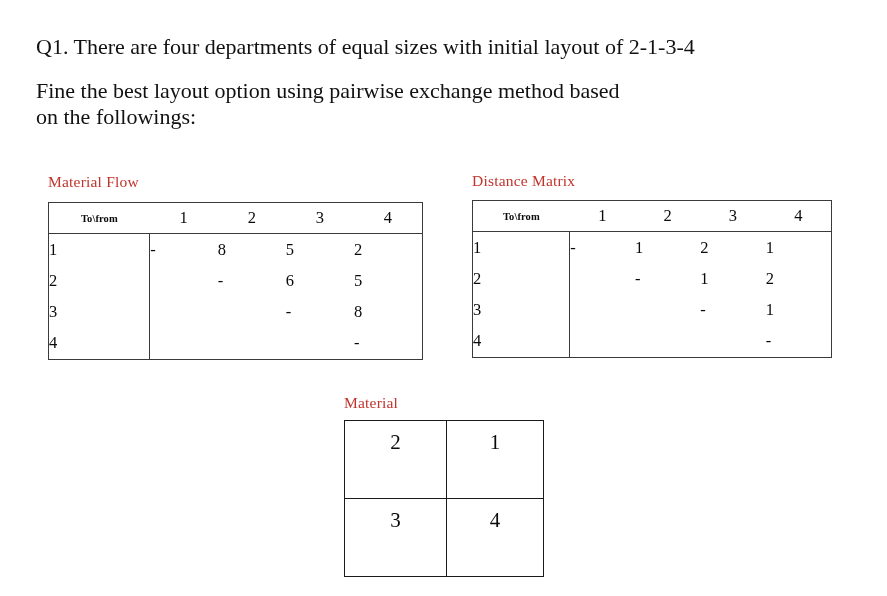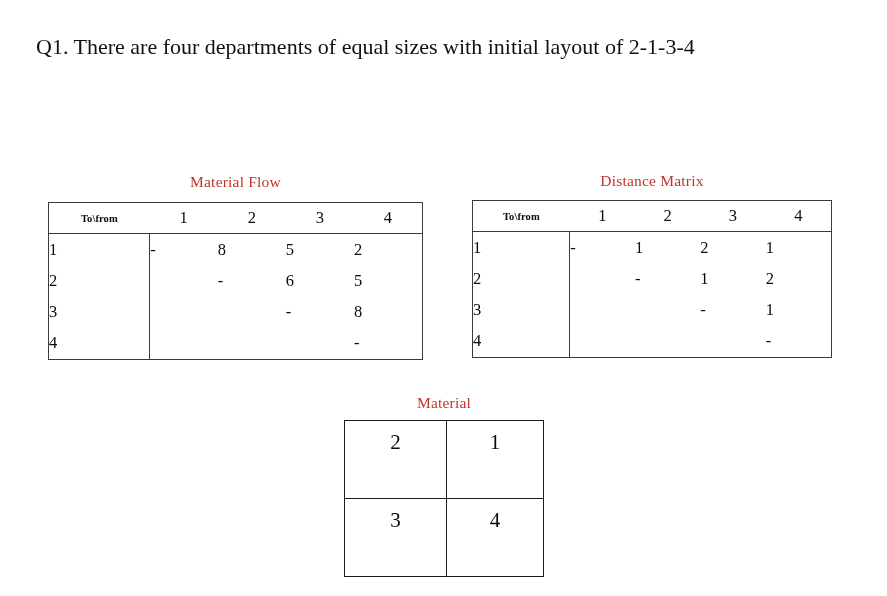--- a/index.html
+++ b/index.html
@@ -30,21 +30,20 @@
     white-space: pre-wrap;
   }
   #question-line-1 { margin-bottom: 18px; }
   #question-line-2 { width: 590px; }
 
   
   .matrix-title {
     position: absolute;
     font-size: 15.5px;
     color: #C1342C;
-    text-align: center;
     letter-spacing: .2px;
   }
 
   .matrix-wrap {
     position: absolute;
     border: 1.6px solid #3a3a3a;
     background: #fff;
     box-sizing: border-box;
   }
   table.matrix {
@@ -116,20 +115,21 @@
     color: #0a0a0a;
   }
   .loc-cell.br { border-right: 1.6px solid #1a1a1a; }
   .loc-cell.bb { border-bottom: 1.6px solid #1a1a1a; }
 </style>
 </head>
 <body>
 
 <div id="question-block">
   <div class="q-line" id="question-line-1">Q1. There are four departments of equal sizes with initial layout of 2-1-3-4</div>
+  <div class="q-line" id="question-line-2">Fine the best layout option using pairwise exchange method based on the followings:</div>
 </div>
 
 <div class="matrix-title" id="material-flow-title">Material Flow</div>
 
 <div class="matrix-wrap" id="material-flow-table">
   <table class="matrix">
     <colgroup>
       <col class="c-head">
         <col class="c-num">
         <col class="c-num">

